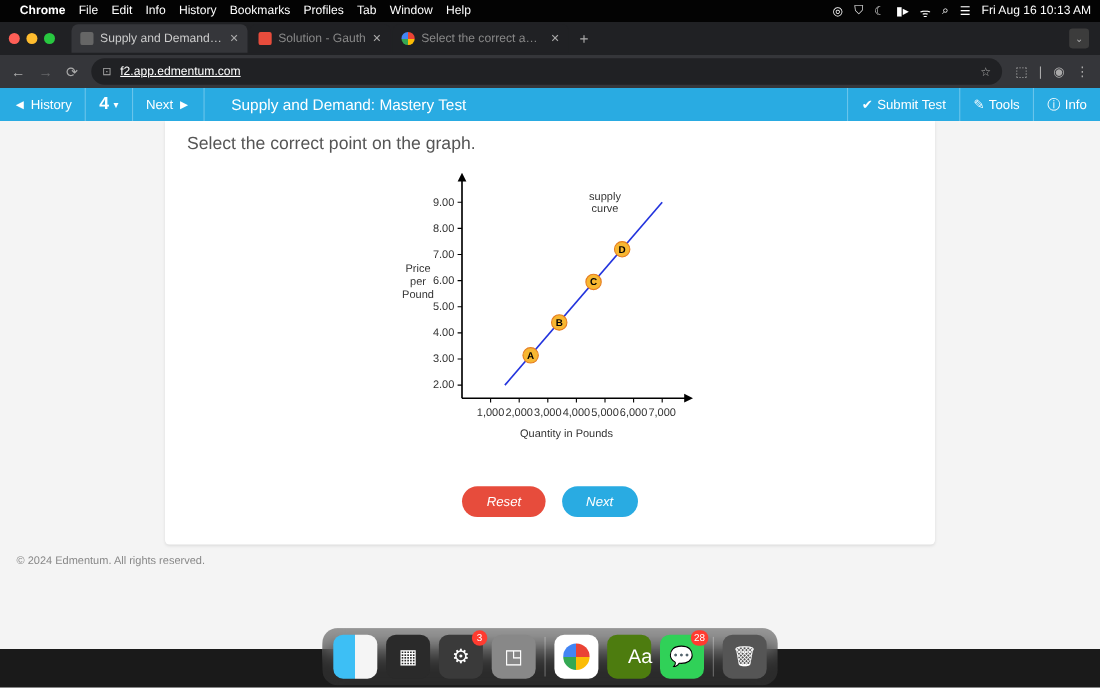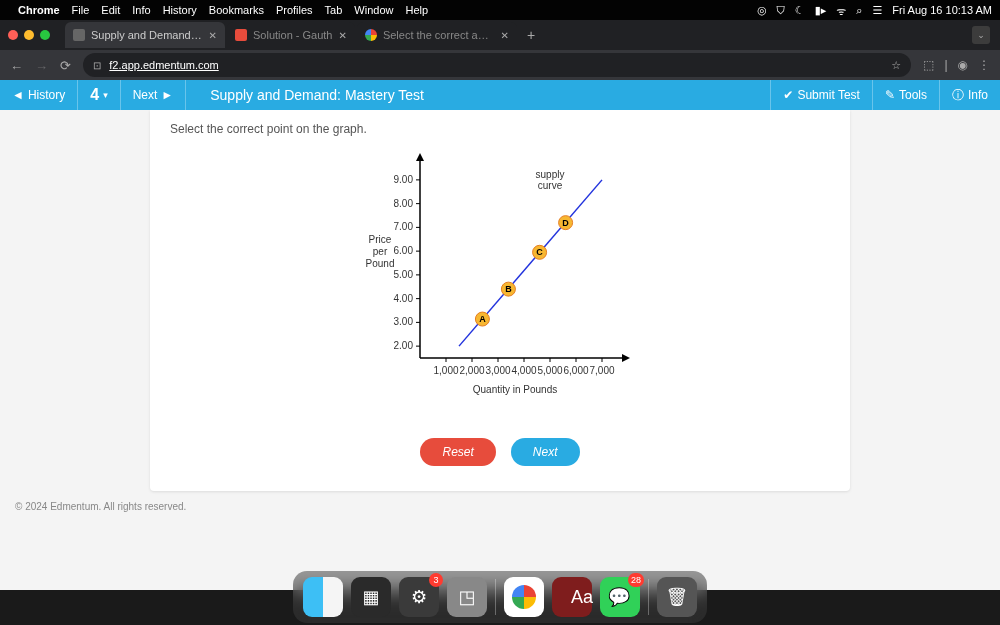--- a/index.html
+++ b/index.html
@@ -45,21 +45,21 @@
 .app-header .hbtn { padding: 0 12px; height: 100%; display: flex; align-items: center; gap: 4px; }
 .app-header .hbtn.border-r { border-right: 1px solid rgba(255,255,255,0.3); }
 .app-header .qnum { font-size: 16px; font-weight: bold; }
 .app-header .title { margin-left: 24px; font-size: 14px; }
 .app-header .right-tools { margin-left: auto; display: flex; height: 100%; }
 .app-header .right-tools .hbtn { border-left: 1px solid rgba(255,255,255,0.3); }
 
 
 .content-area { background: #f4f4f4; height: 480px; overflow: hidden; position: relative; }
 .question-card { background: #fff; width: 700px; margin: 0 auto; padding: 12px 20px 25px; border-radius: 0 0 4px 4px; box-shadow: 0 1px 3px rgba(0,0,0,0.1); }
-.partial-text { color: #555; font-size: 12px; margin-bottom: 12px; }
+.partial-text { color: #555; font-size: 16px; margin-bottom: 12px; }
 .question-text { color: #333; font-size: 12px; margin-bottom: 20px; }
 
 .chart-container { width: 280px; margin: 0 auto; position: relative; }
 .chart-svg { display: block; }
 .chart-buttons { display: flex; justify-content: center; gap: 15px; margin-top: 30px; }
 .btn { padding: 7px 22px; border-radius: 15px; border: none; color: #fff; font-size: 12px; cursor: pointer; font-style: italic; }
 .btn-reset { background: #e74c3c; }
 .btn-next { background: #29abe2; }
 
 .footer { color: #888; font-size: 10px; padding: 10px 15px; }
@@ -67,21 +67,21 @@
 
 .dock { position: absolute; bottom: 2px; left: 50%; transform: translateX(-50%); height: 52px; background: rgba(60,60,60,0.5); border-radius: 14px; display: flex; align-items: center; padding: 0 10px; gap: 8px; backdrop-filter: blur(10px); }
 .dock-item { width: 40px; height: 40px; border-radius: 9px; position: relative; display: flex; align-items: center; justify-content: center; font-size: 18px; color: #fff; }
 .dock-badge { position: absolute; top: -4px; right: -4px; background: #ff3b30; color: #fff; font-size: 9px; border-radius: 8px; min-width: 14px; height: 14px; line-height: 14px; text-align: center; padding: 0 3px; }
 .dock-sep { width: 1px; height: 36px; background: rgba(255,255,255,0.3); }
 .di-finder { background: linear-gradient(90deg,#3dbff5 50%,#f5f5f5 50%); }
 .di-launch { background: #2a2a2a; }
 .di-settings { background: #3a3a3a; }
 .di-roblox { background: #888; }
 .di-chrome { background: #fff; }
-.di-dict { background: #7f1d1d; padding-left: 20px; }
+.di-dict { background: #4d7c0f; padding-left: 20px; }
 .di-msg { background: #30d158; }
 .di-trash { background: #555; }
 
 .axis-label { font-size: 10px; fill: #333; }
 .point-lbl { font-size: 9px; fill: #000; font-weight: bold; text-anchor: middle; }
 .tick-lbl { font-size: 10px; fill: #333; }
 </style>
 </head>
 <body>
 

